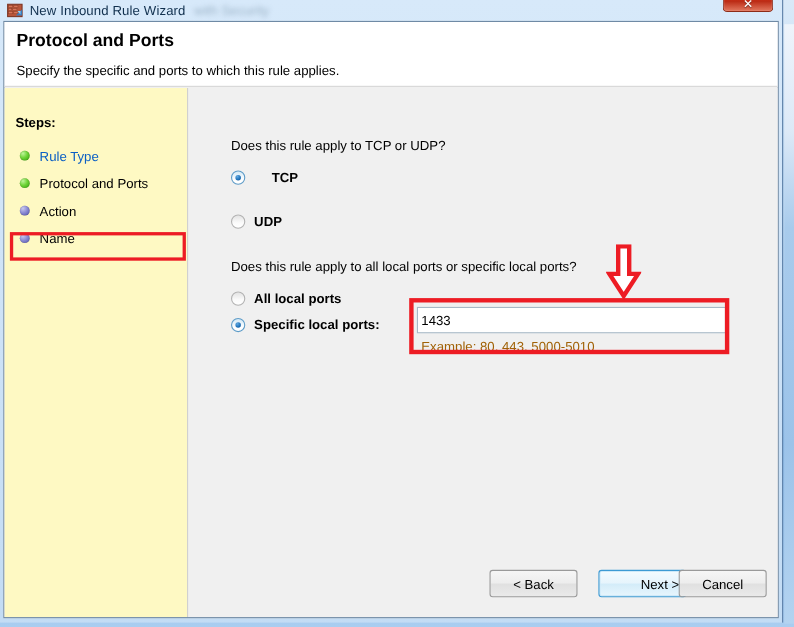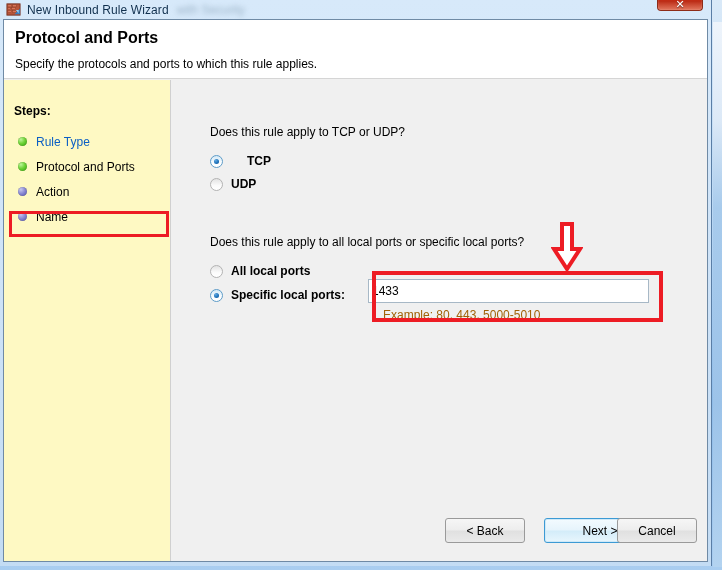--- a/index.html
+++ b/index.html
@@ -245,28 +245,28 @@
     background: radial-gradient(circle at 35% 30%, #5fa8e0 0%, #1c6fb8 60%, #0d4f8c 100%);
   }
   .radio-label {
     font-size: 12px;
     font-weight: bold;
     color: #000000;
     white-space: nowrap;
   }
 
   #r-tcp  { left: 38px; top: 73px; gap: 16px; }
-  #r-udp  { left: 38px; top: 96px; justify-content: space-between; }
+  #r-udp  { left: 38px; top: 113px; justify-content: space-between; }
   #r-all  { left: 38px; top: 183px; }
   #r-spec { left: 38px; top: 207px; }
 
   
   #port-input-wrap {
     position: absolute;
-    left: 196px;
+    left: 207px;
     top: 199px;
     width: 281px;
     height: 20px;
   }
   #port-input {
     width: 281px;
     height: 24px;
     box-sizing: border-box;
     border: 1px solid #a7b8c6;
     background: #ffffff;
@@ -384,21 +384,21 @@
   </div>
 
   <div id="close-button">
     <span id="close-glyph">✕</span>
   </div>
 
   <div id="dialog">
 
     <div id="header">
       <div id="page-title">Protocol and Ports</div>
-      <div id="page-subtitle">Specify the protocols and ports to which this rule applies.</div>
+      <div id="page-subtitle">Specify the specific and ports to which this rule applies.</div>
     </div>
 
     <div id="sidebar">
       <div id="steps-label">Steps:</div>
       <div id="steps-list">
 
         <div class="step-item step-link">
           <span class="step-bullet bullet-done"></span>
           <span class="step-label">Rule Type</span>
         </div>

